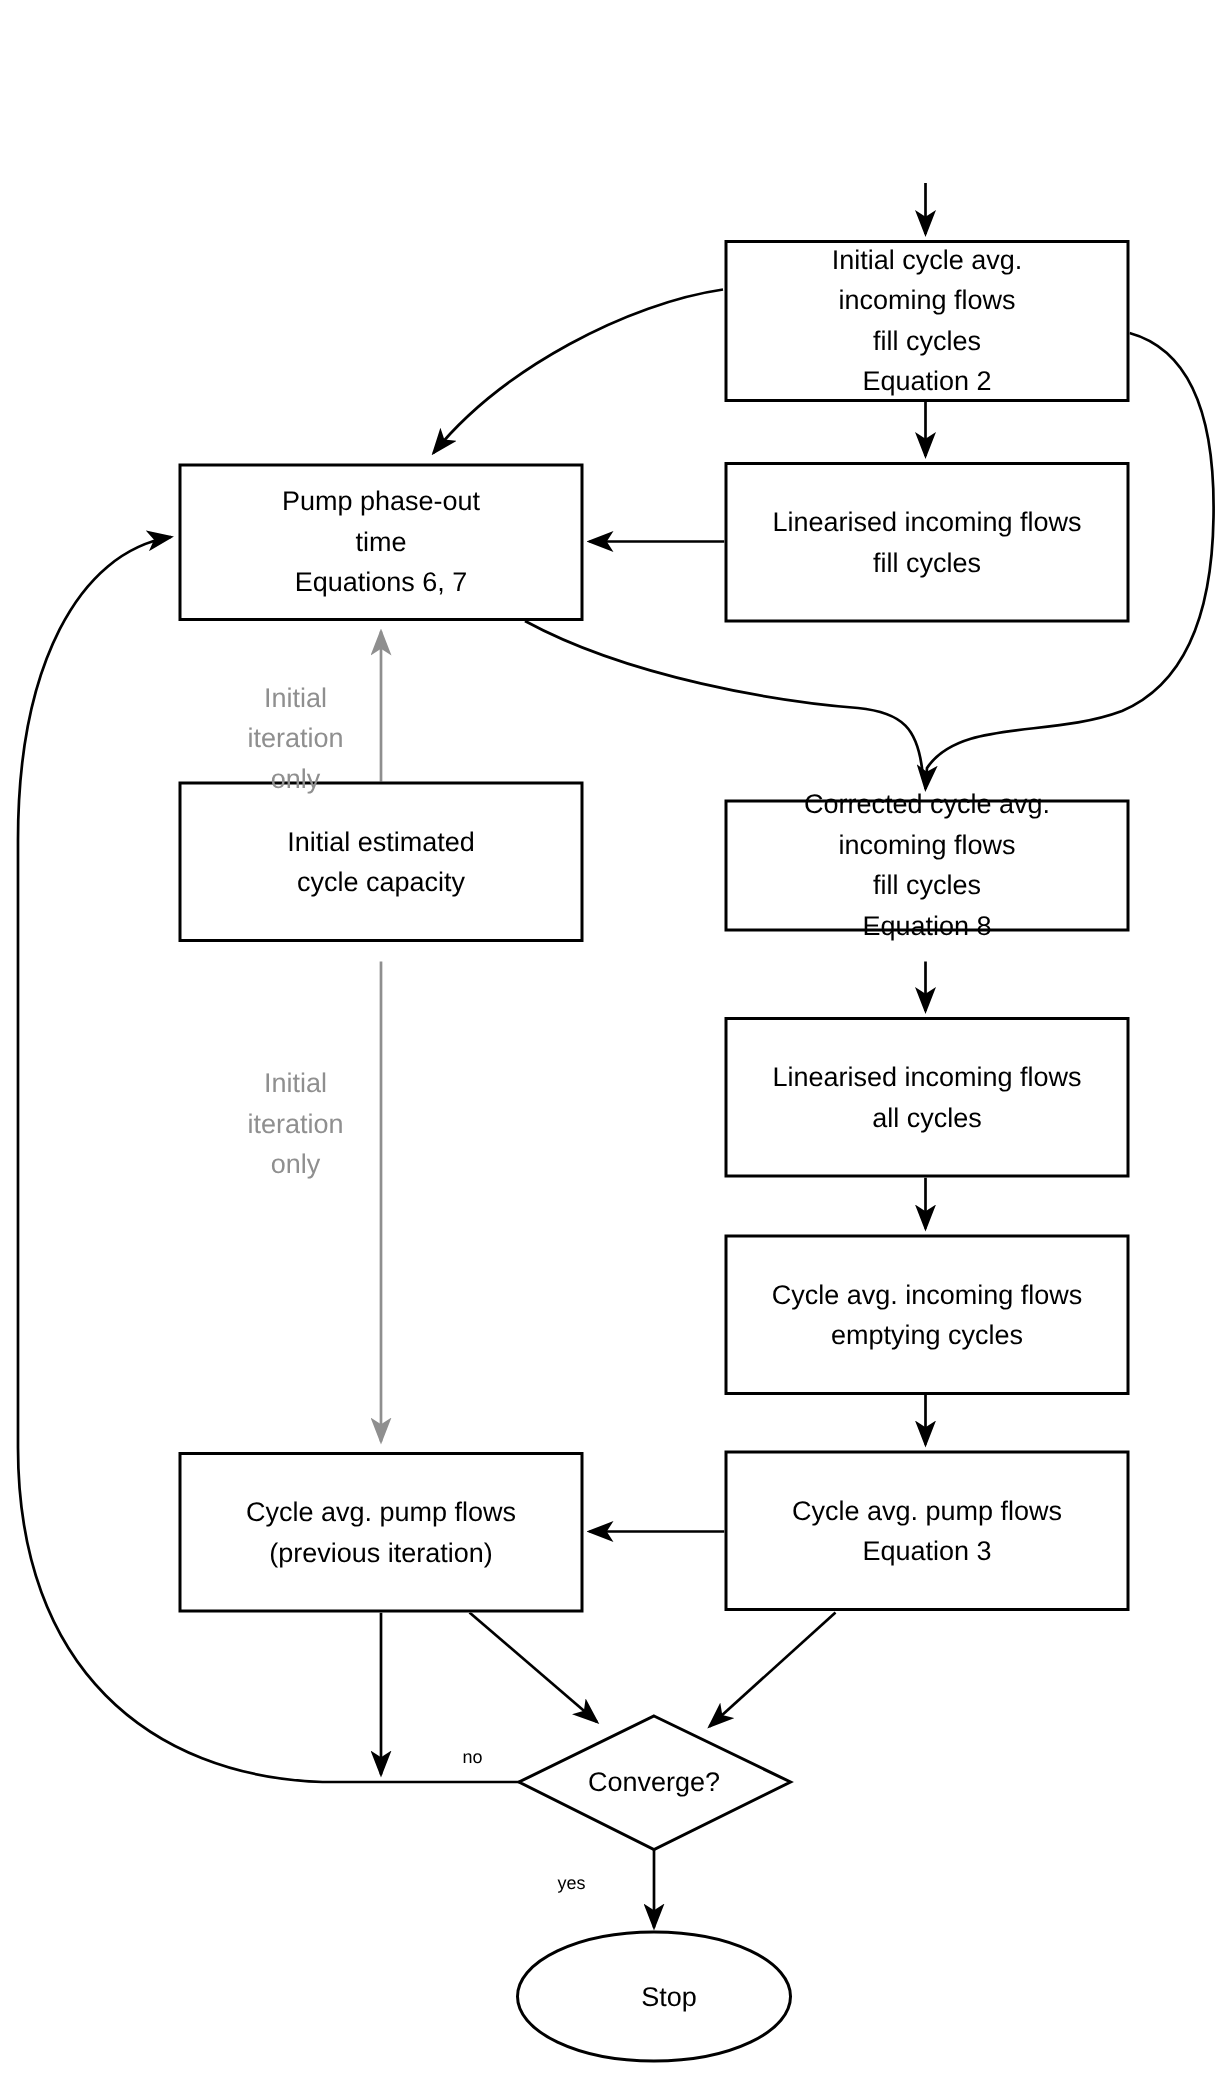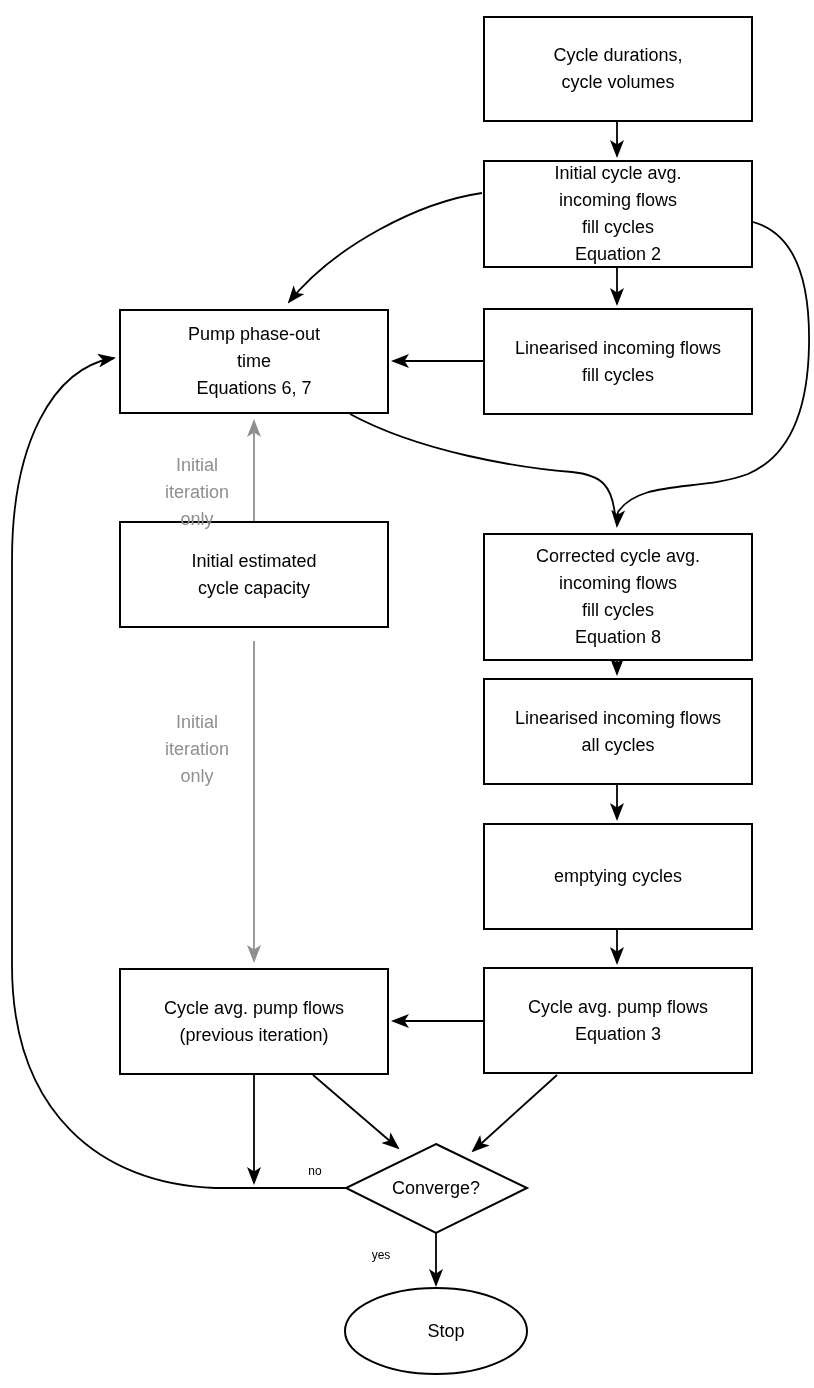--- a/index.html
+++ b/index.html
@@ -91,24 +91,20 @@
 
     <g stroke="#8f8f8f" stroke-width="1.8" fill="none">
       <path d="M254,534 L254,421" marker-end="url(#ahg)"></path>
       <path d="M254,641 L254,961" marker-end="url(#ahg)"></path>
     </g>
 
     <polygon points="436,1144 527,1188 436,1233 346,1188" fill="#ffffff" stroke="#000" stroke-width="2"></polygon>
     <ellipse cx="436" cy="1331" rx="91" ry="43" fill="#ffffff" stroke="#000" stroke-width="2"></ellipse>
   </svg>
 
-  <div class="box" style="left:483px;top:16px;height:106px">
-    <span>Cycle durations,</span>
-    <span>cycle volumes</span>
-  </div>
 
   <div class="box" style="left:483px;top:160px;height:108px">
     <span>Initial cycle avg.</span>
     <span>incoming flows</span>
     <span>fill cycles</span>
     <span>Equation 2</span>
   </div>
 
   <div class="box" style="left:483px;top:308px;height:107px">
     <span>Linearised incoming flows</span>
@@ -119,33 +115,34 @@
     <span>Pump phase-out</span>
     <span>time</span>
     <span>Equations 6, 7</span>
   </div>
 
   <div class="box" style="left:119px;top:521px;height:107px">
     <span>Initial estimated</span>
     <span>cycle capacity</span>
   </div>
 
-  <div class="box" style="left:483px;top:533px;height:128px">
+  <div class="box" style="left:483px;top:533px;height:88px">
     <span>Corrected cycle avg.</span>
     <span>incoming flows</span>
     <span>fill cycles</span>
     <span>Equation 8</span>
   </div>
 
   <div class="box" style="left:483px;top:678px;height:107px">
     <span>Linearised incoming flows</span>
     <span>all cycles</span>
   </div>
 
   <div class="box" style="left:483px;top:823px;height:107px">
+    <span>Cycle avg. incoming flows</span>
     <span>emptying cycles</span>
   </div>
 
   <div class="box" style="left:483px;top:967px;height:107px">
     <span>Cycle avg. pump flows</span>
     <span>Equation 3</span>
   </div>
 
   <div class="box" style="left:119px;top:968px;height:107px">
     <span>Cycle avg. pump flows</span>

